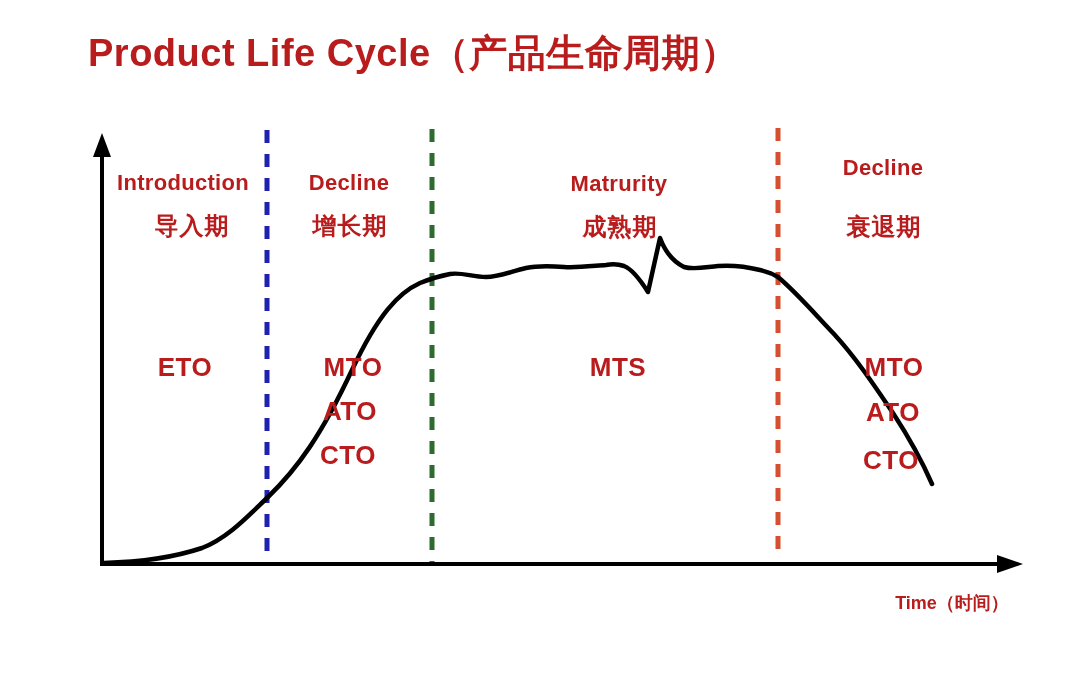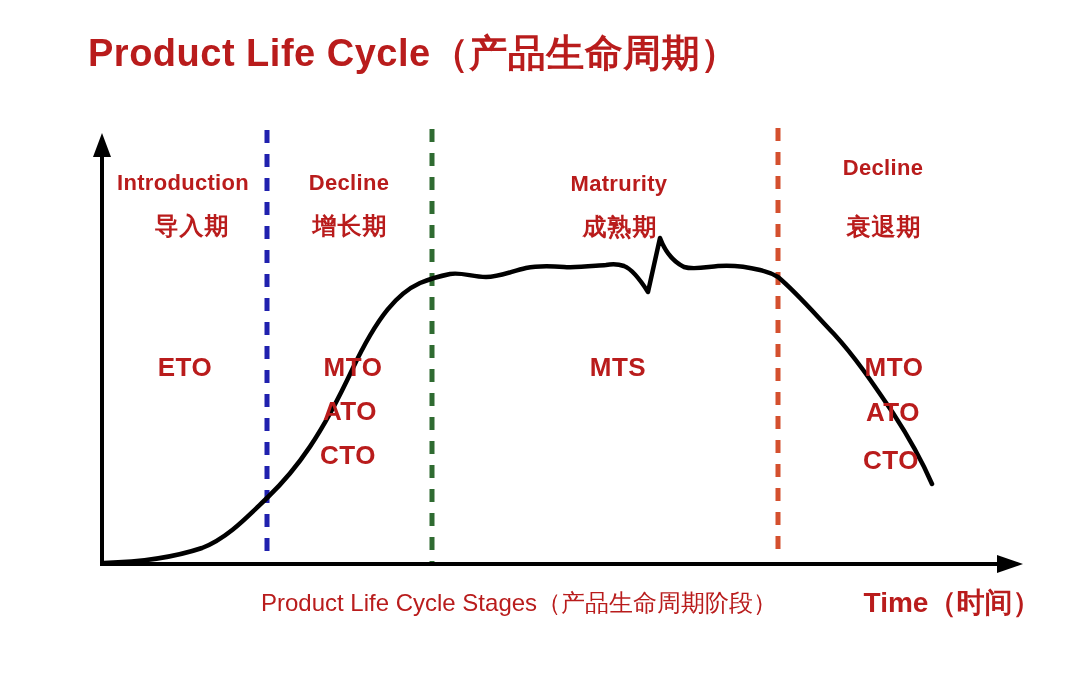--- a/index.html
+++ b/index.html
@@ -46,21 +46,21 @@
     top: 603px;
     font-size: 24px;
     font-weight: 500;
     white-space: nowrap;
   }
   .x-label {
     position: absolute;
     transform: translate(-50%, -50%);
     left: 952px;
     top: 603px;
-    font-size: 28px;
+    font-size: 18px;
     font-weight: 700;
     white-space: nowrap;
   }
   
   .pos-intro-en { left: 183px; top: 183px; }
   .pos-intro-zh { left: 192px; top: 226px; }
   .pos-growth-en { left: 349px; top: 183px; }
   .pos-growth-zh { left: 350px; top: 226px; text-align: right; }
   .pos-mat-en { left: 619px; top: 184px; }
   .pos-mat-zh { left: 620px; top: 227px; }
@@ -128,16 +128,15 @@
 
   <div class="lbl mode pos-eto">ETO</div>
   <div class="lbl mode pos-mto1">MTO</div>
   <div class="lbl mode pos-ato1">ATO</div>
   <div class="lbl mode pos-cto1">CTO</div>
   <div class="lbl mode pos-mts">MTS</div>
   <div class="lbl mode pos-mto2">MTO</div>
   <div class="lbl mode pos-ato2">ATO</div>
   <div class="lbl mode pos-cto2">CTO</div>
 
-  <div class="x-caption">Product Life Cycle Stages（产品生命周期阶段）</div>
   <div class="x-label">Time（时间）</div>
 
 </div>
 
 </body></html>

